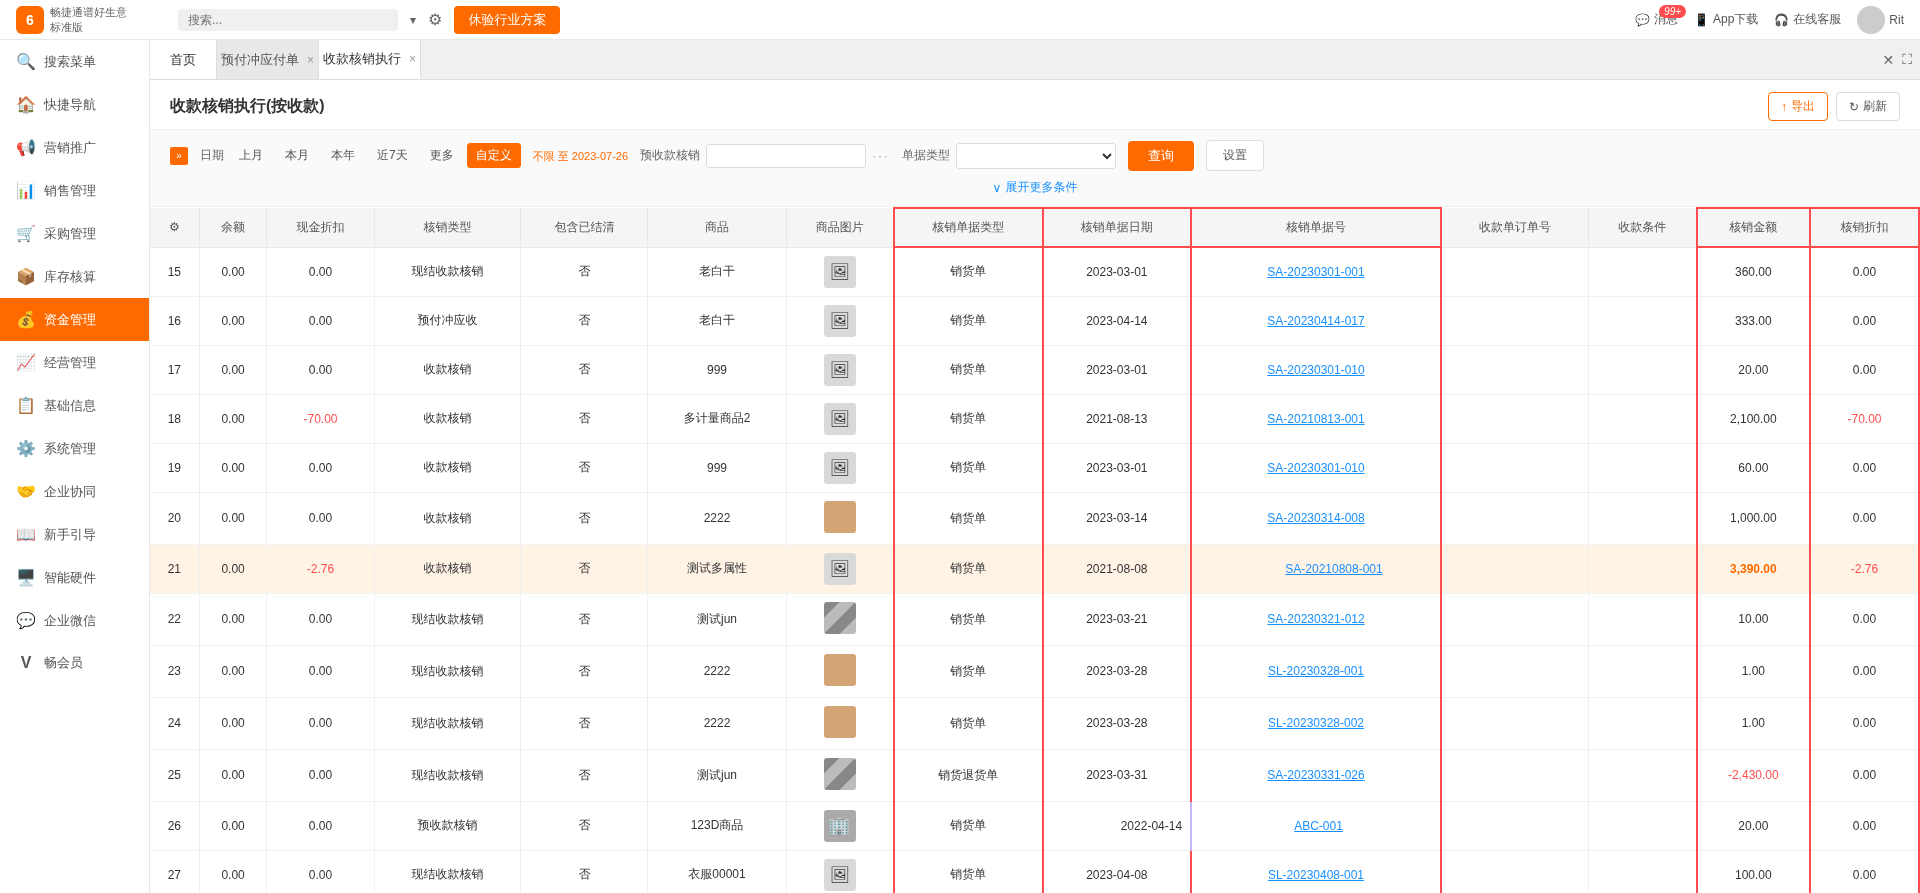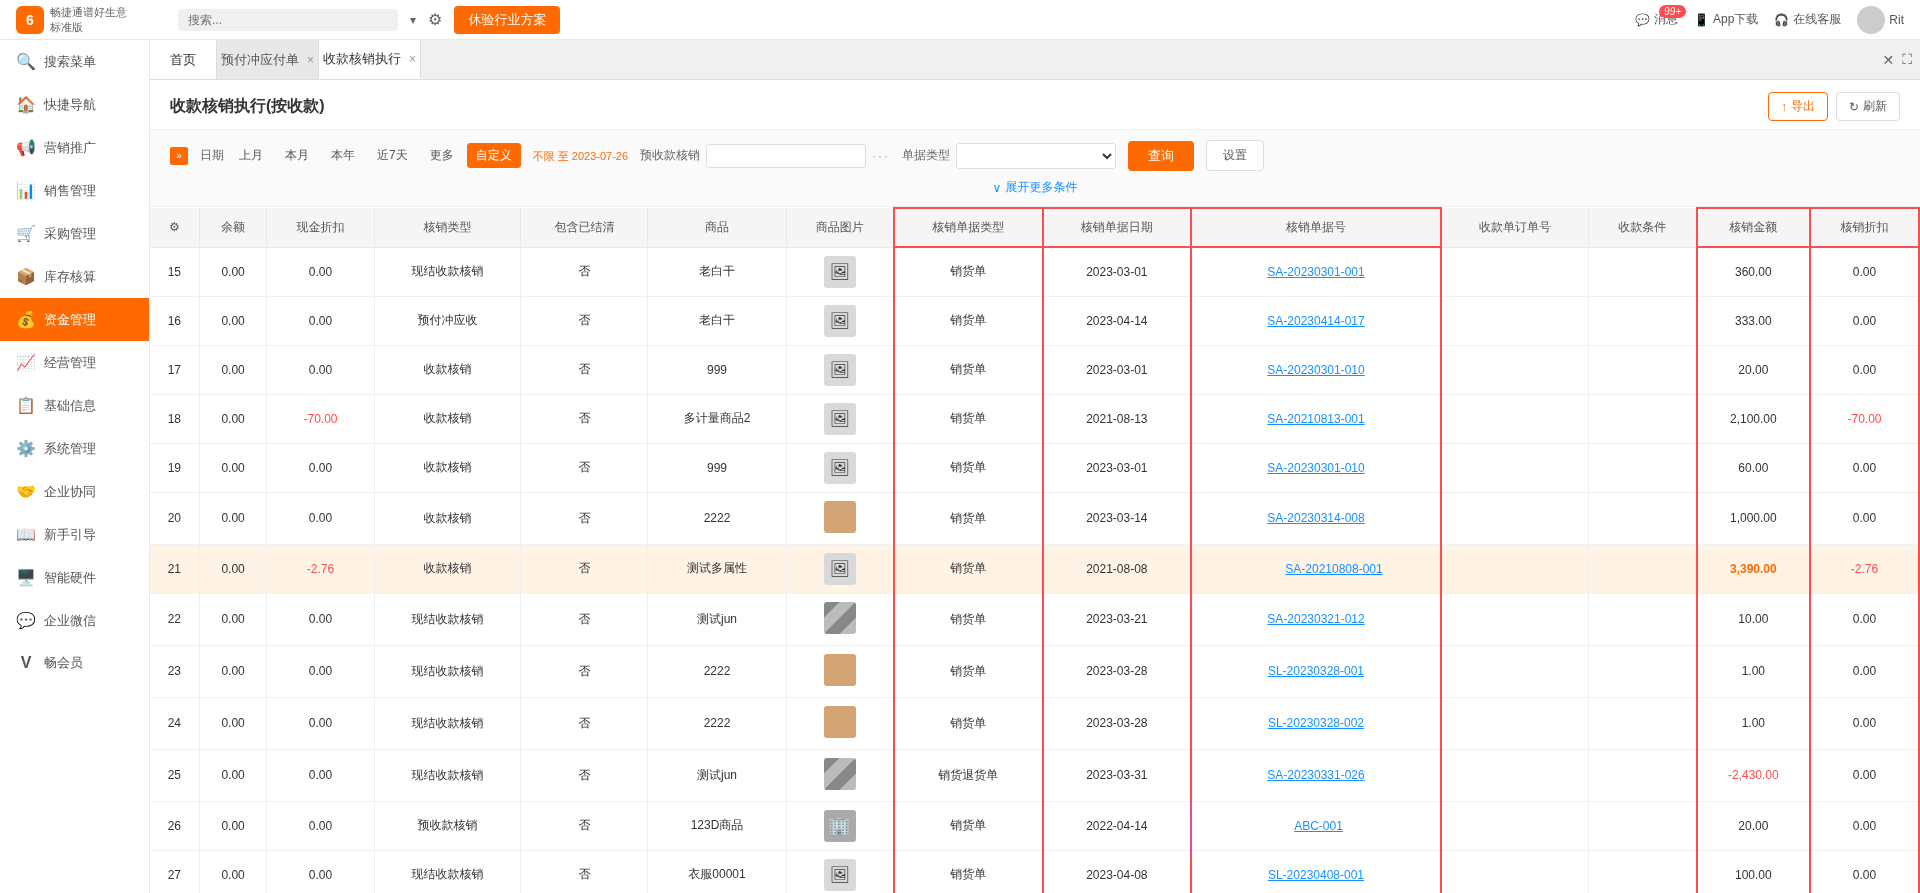--- a/index.html
+++ b/index.html
@@ -455,21 +455,21 @@
     </tr>
               <tr>
       <td>26</td>
       <td>0.00</td>
       <td style="">0.00</td>
       <td>预收款核销</td>
       <td>否</td>
       <td>123D商品</td>
       <td><span style="display:inline-block;width:32px;height:32px;background:#aaa;border-radius:3px;font-size:18px;line-height:32px;text-align:center;">🏢</span></td>
       <td style="border-left:2px solid #ff4d4f;border-right:2px solid #ff4d4f;">销货单</td>
-      <td style="border-left:2px solid #ff4d4f;border-right:2px solid #ec4899;">2022-04-14</td>
+      <td style="border-left:2px solid #ff4d4f;border-right:2px solid #c4b5fd;text-align:right;">2022-04-14</td>
       <td style="border-left:2px solid #6d28d9;border-right:2px solid #ff4d4f;padding-left:13px;"><span class="link-text">ABC-001</span></td>
       <td></td>
       <td></td>
       <td style="border-left:2px solid #ff4d4f;border-right:2px solid #ff4d4f;">20.00</td>
       <td style="border-left:2px solid #ff4d4f;border-right:2px solid #ff4d4f;">0.00</td>
     </tr>
               <tr>
       <td>27</td>
       <td>0.00</td>
       <td style="">0.00</td>

